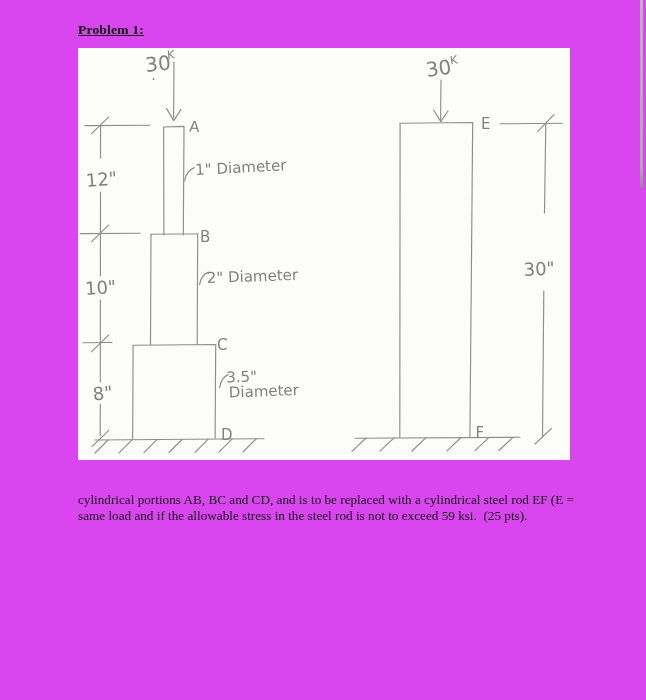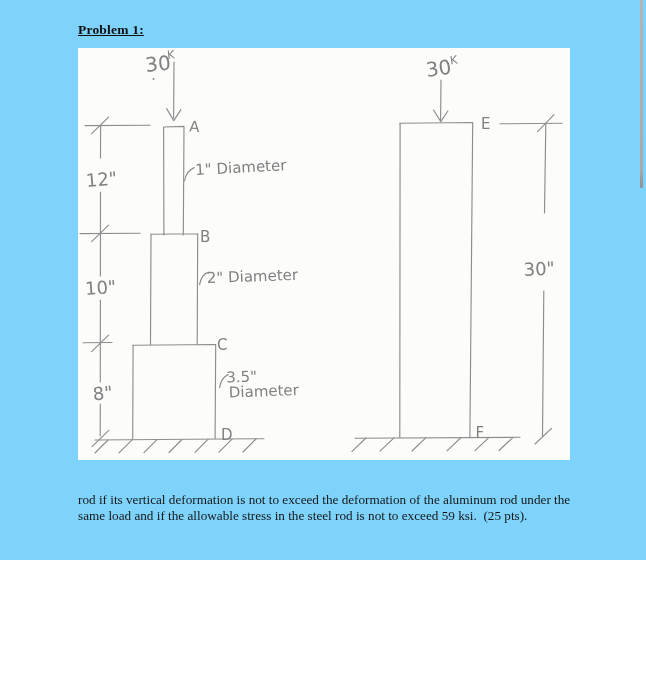--- a/index.html
+++ b/index.html
@@ -1,19 +1,19 @@
 <!DOCTYPE html>
 <html><head>
 <meta charset="utf-8">
 <style>
   html,body{margin:0;padding:0;background:#ffffff;}
   .page{
     position:relative;
-    width:646px;height:560px;
-    background:#7dd3fc;
+    width:646px;height:700px;
+    background:#d946ef;
     overflow:hidden;
     font-family:"Liberation Serif", serif;
   }
   .title{
     position:absolute;left:78px;top:22px;
     font-size:13.5px;font-weight:bold;color:#101010;
     text-decoration:underline;
     letter-spacing:0.2px;
   }
   .sketch{
@@ -104,19 +104,19 @@
 
       <text class="hw hw-load" x="427" y="77" transform="rotate(-8 427 77)">30</text>
       <text class="hw hw-sup" x="450.5" y="64.5" transform="rotate(-8 450.5 64.5)">K</text>
       <text class="hw hw-md" x="481" y="128.5">E</text>
       <text class="hw hw-dim" x="524" y="276" transform="rotate(-3 524 276)">30"</text>
       <text class="hw hw-md" x="475.5" y="437.5">F</text>
     </g>
   </svg>
 
   <div class="statement">
-    <div class="line">rod if its vertical deformation is not to exceed the deformation of the aluminum rod under the</div>
+    <div class="line">cylindrical portions AB, BC and CD, and is to be replaced with a cylindrical steel rod EF (E =</div>
     <div class="line">same load and if the allowable stress in the steel rod is not to exceed 59 ksi.  (25 pts).</div>
   </div>
 
   <div class="scrollbar"></div>
 
 </div>
 
 </body></html>

